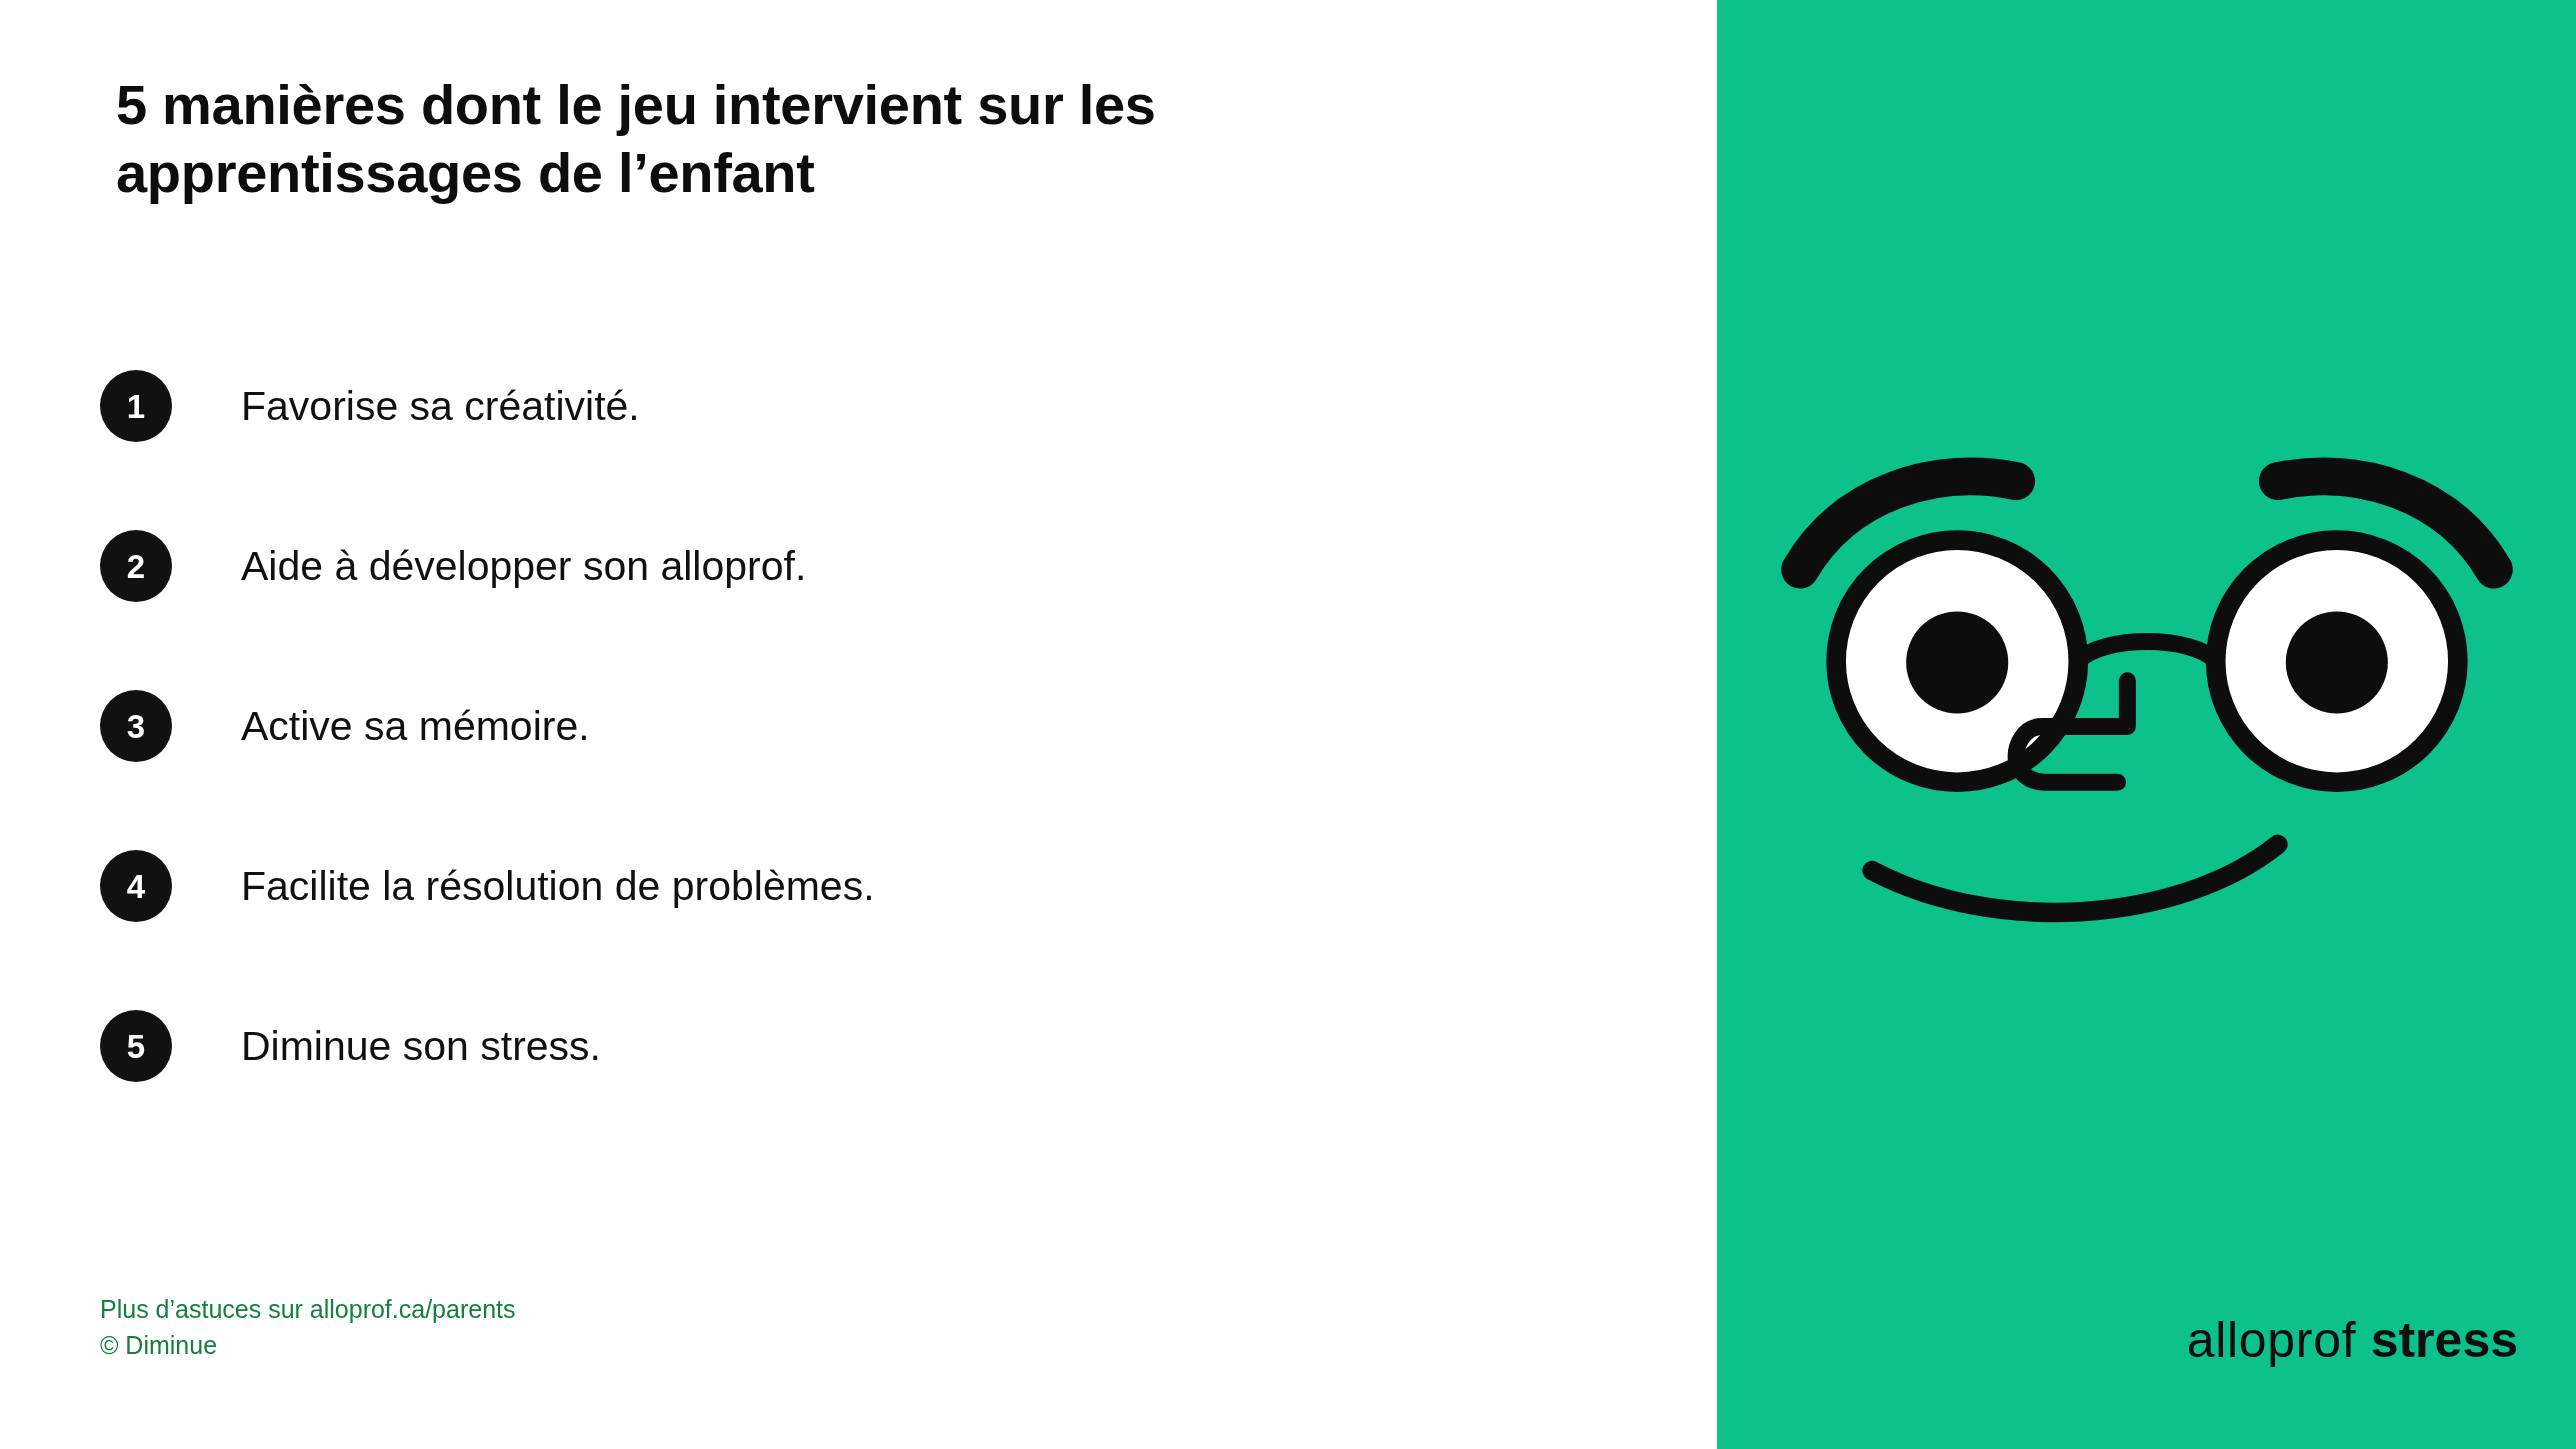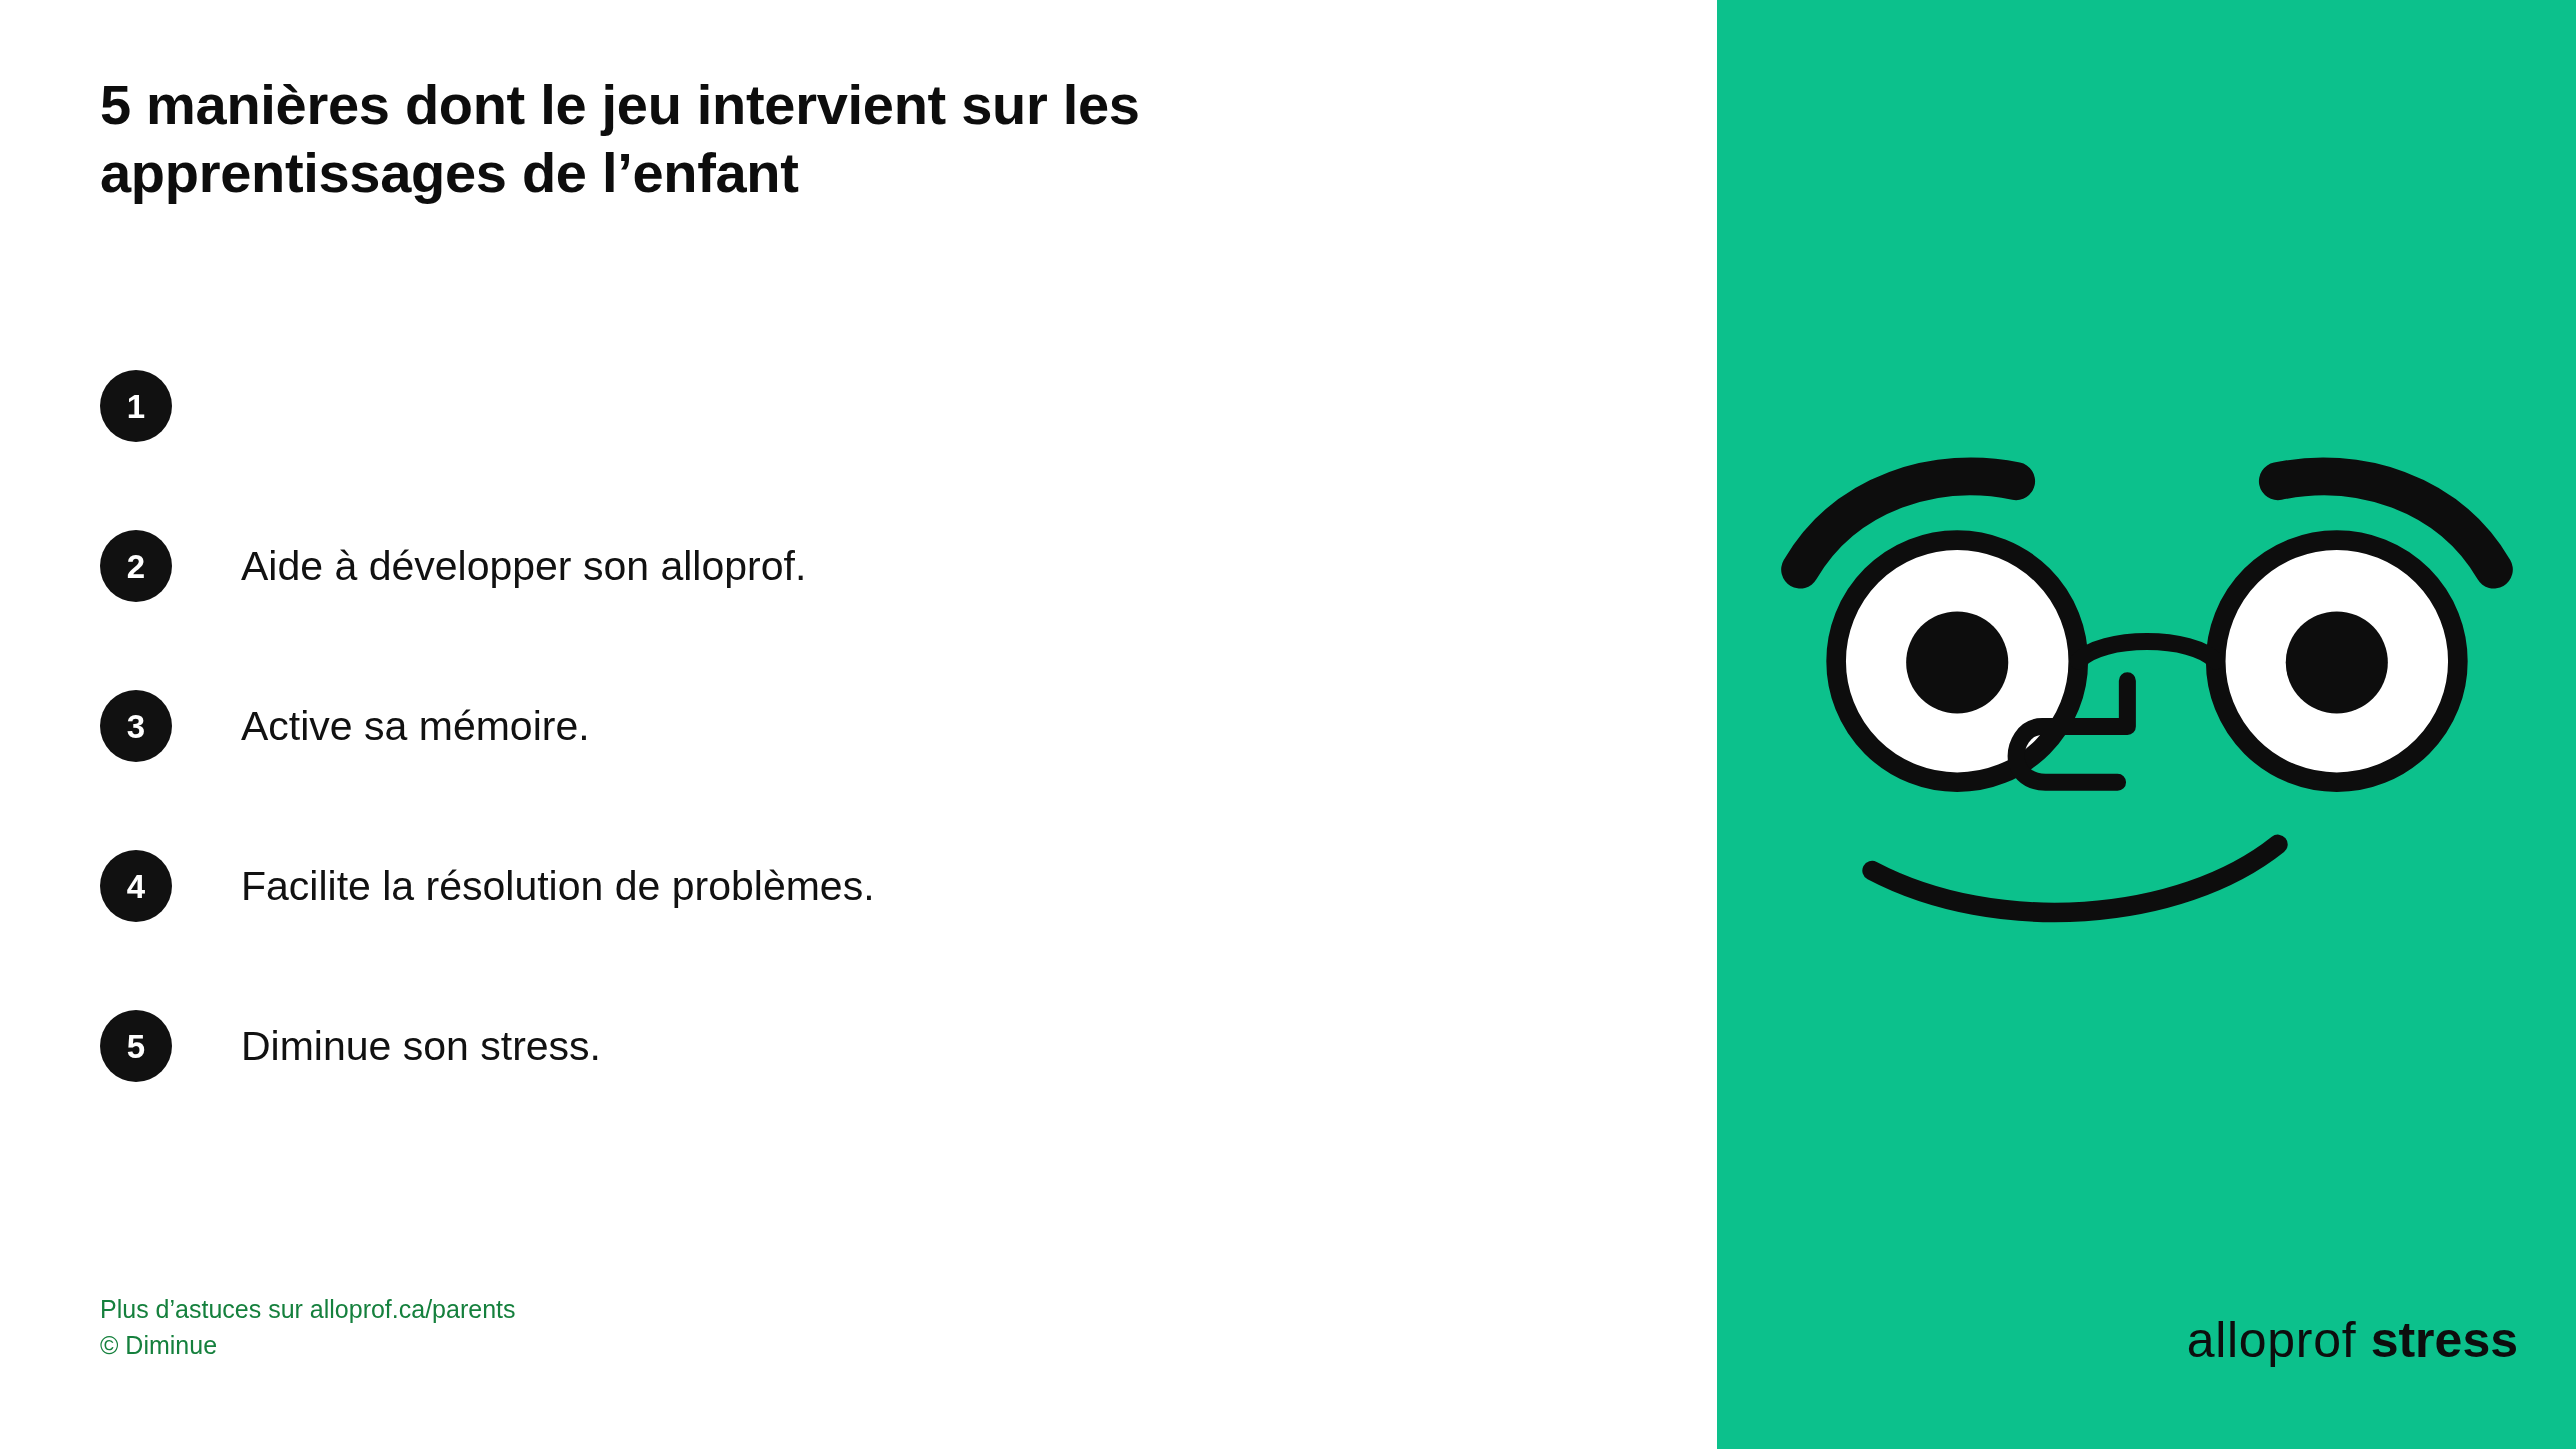--- a/index.html
+++ b/index.html
@@ -25,21 +25,21 @@
   .left-panel {
     position: relative;
     width: 1717px;
     height: 1449px;
     background: #ffffff;
     box-sizing: border-box;
     padding: 0;
   }
   .title {
     position: absolute;
-    left: 100px;
+    left: 116px;
     top: 71px;
     width: 1375px;
     font-size: 56px;
     line-height: 1.22;
     font-weight: 700;
     color: #0d0d0d;
     letter-spacing: -0.3px;
   }
   .list {
     position: absolute;
@@ -126,20 +126,21 @@
 <div class="poster">
 
   <div class="left-panel">
 
     <div class="title">5 manières dont le jeu intervient sur les apprentissages de l’enfant</div>
 
     <div class="list">
 
       <div class="list-item">
         <div class="bullet">1</div>
+        <div class="item-text">Favorise sa créativité.</div>
       </div>
 
       <div class="list-item">
         <div class="bullet">2</div>
         <div class="item-text">Aide à développer son alloprof.</div>
       </div>
 
       <div class="list-item">
         <div class="bullet">3</div>
         <div class="item-text">Active sa mémoire.</div>

